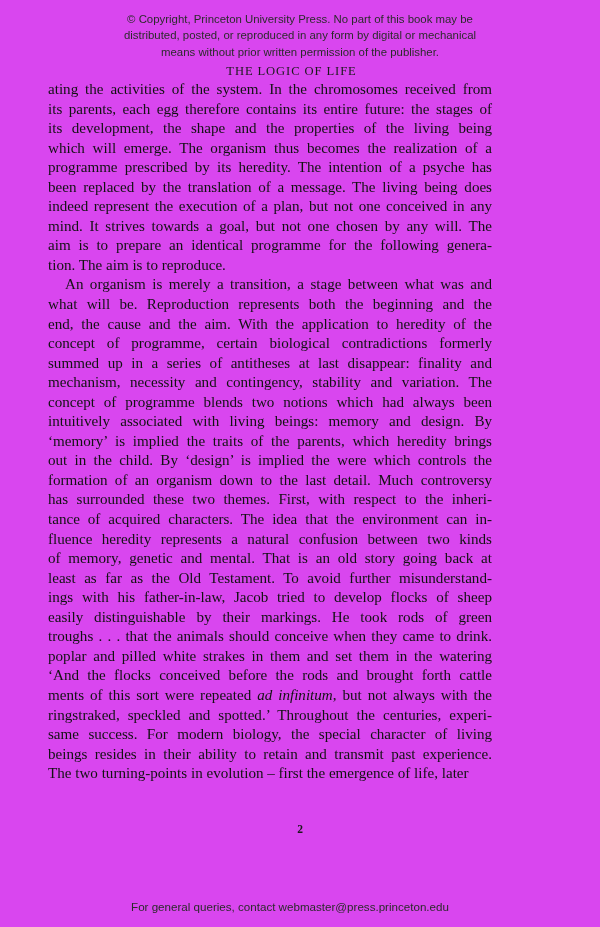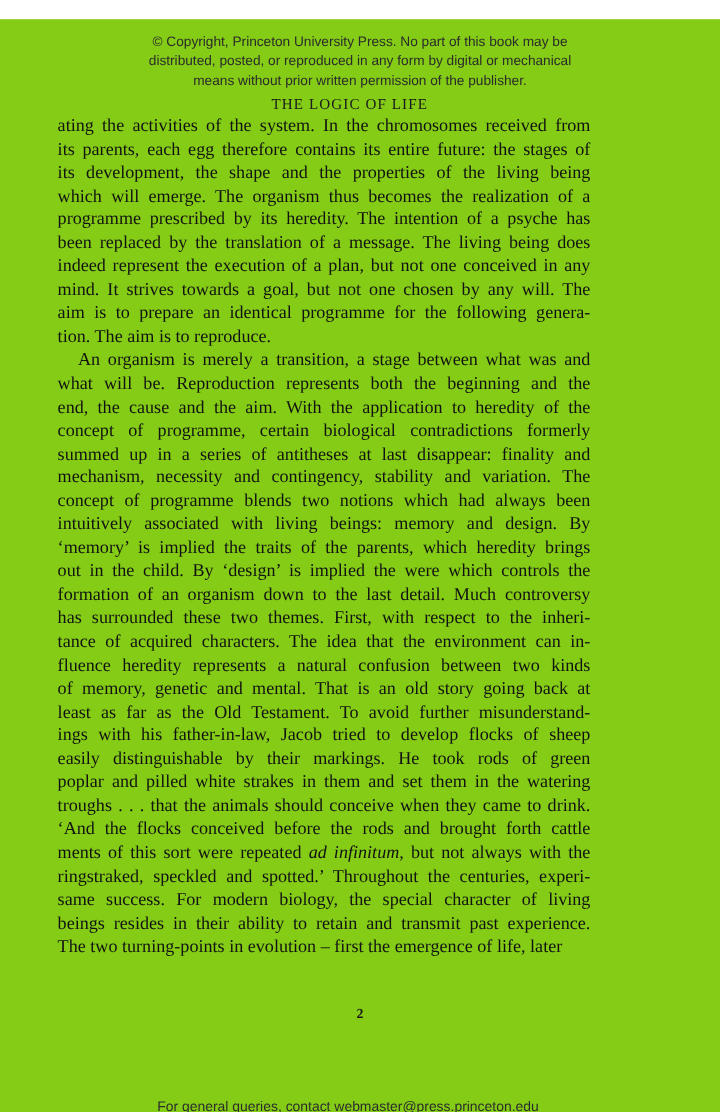--- a/index.html
+++ b/index.html
@@ -12,22 +12,21 @@
     height: 927px;
     position: relative;
     font-family: "Liberation Serif", "DejaVu Serif", serif;
     color: #1a1a1a;
     overflow: hidden;
   }
 
   .page {
     position: absolute;
     inset: 0;
-    background: #84cc16;
-    margin-top: 16px;
+    background: #d946ef;
   }
 
   
   .copyright {
     position: absolute;
     top: 11px;
     left: 78px;
     width: 444px;
     font-family: "Liberation Sans", "DejaVu Sans", sans-serif;
     font-size: 11.4px;
@@ -143,22 +142,22 @@
       <span class="ln">‘memory’ is implied the traits of the parents, which heredity brings</span>
       <span class="ln">out in the child. By ‘design’ is implied the were which controls the</span>
       <span class="ln">formation of an organism down to the last detail. Much controversy</span>
       <span class="ln">has surrounded these two themes. First, with respect to the inheri-</span>
       <span class="ln">tance of acquired characters. The idea that the environment can in-</span>
       <span class="ln">fluence heredity represents a natural confusion between two kinds</span>
       <span class="ln">of memory, genetic and mental. That is an old story going back at</span>
       <span class="ln">least as far as the Old Testament. To avoid further misunderstand-</span>
       <span class="ln">ings with his father-in-law, Jacob tried to develop flocks of sheep</span>
       <span class="ln">easily distinguishable by their markings. He took rods of green</span>
+      <span class="ln">troughs . . . that the animals should conceive when they came to drink.</span>
       <span class="ln">poplar and pilled white strakes in them and set them in the watering</span>
-      <span class="ln">troughs . . . that the animals should conceive when they came to drink.</span>
       <span class="ln">‘And the flocks conceived before the rods and brought forth cattle</span>
       <span class="ln"><span>ments of this sort were repeated </span><span class="it">ad infinitum</span><span>, but not always with the</span></span>
 
       <span class="ln">ringstraked, speckled and spotted.’ Throughout the centuries, experi-</span>
 
       <span class="ln">same success. For modern biology, the special character of living</span>
       <span class="ln">beings resides in their ability to retain and transmit past experience.</span>
       <span class="ln flush">The two turning-points in evolution – first the emergence of life, later</span>
     </p>
 

